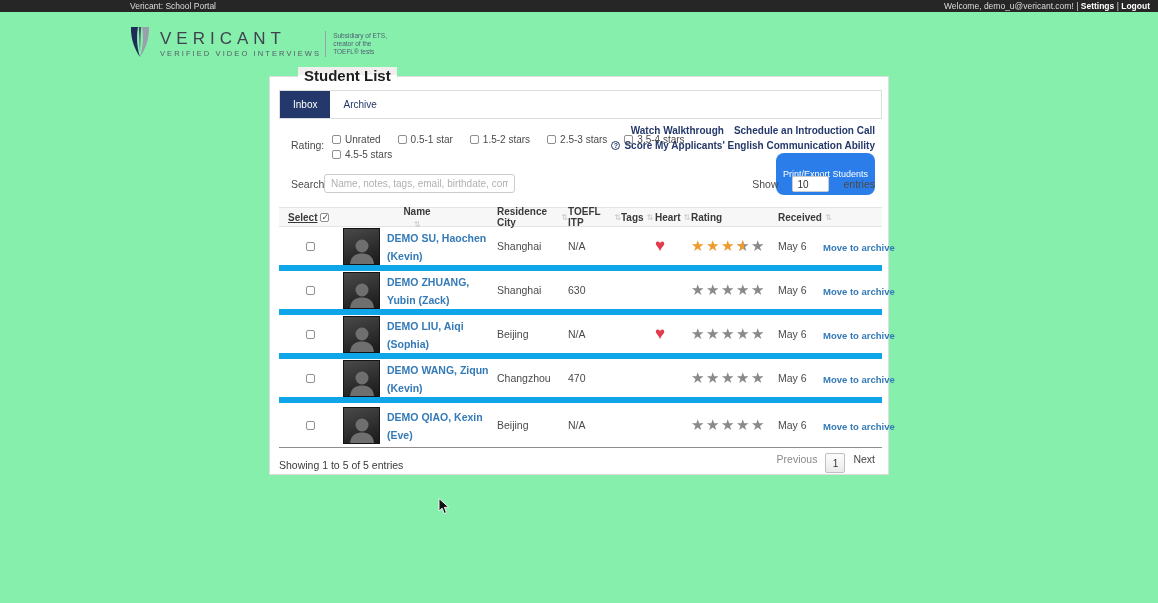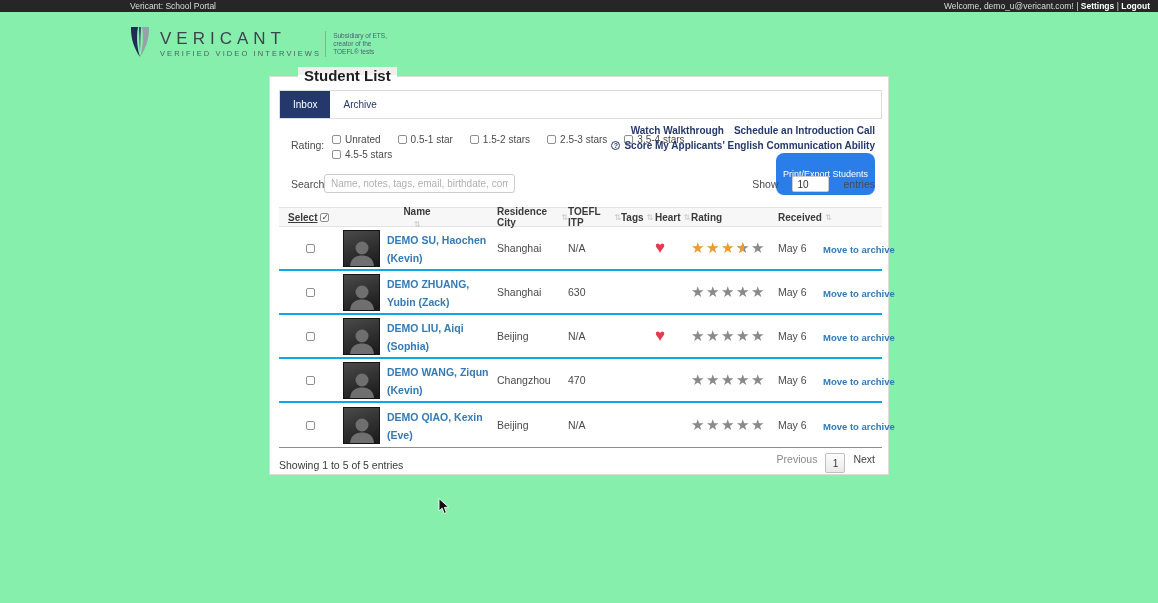--- a/index.html
+++ b/index.html
@@ -54,21 +54,21 @@
   .show-input { width:37px; height:16px; border:1px solid #ccc; border-radius:2px; font-size:10px; padding:0 4px; color:#333; }
 
   
   .table { position:absolute; left:9px; top:130px; width:603px; }
   .thead { display:flex; align-items:center; height:20px; background:#f7f7f7; border-top:1px solid #e3e3e3; border-bottom:1px solid #e3e3e3; font-size:10px; font-weight:bold; color:#3a3a3a; }
   .th { display:flex; align-items:center; gap:3px; }
   .sort { font-size:8px; color:#c4c4c4; font-weight:normal; }
   .c-select{width:64px; padding-left:9px;text-decoration:underline;} .c-photo{width:44px;} .c-name{width:110px;} .c-namehead{width:154px; justify-content:space-between; padding-right:6px;flex-direction:column;}
   .c-city{width:71px;} .c-toefl{width:53px;} .c-tags{width:34px;} .c-heart{width:36px;} .c-rating{width:87px;} .c-received{width:45px;} .c-action{width:59px;}
   .tbody { border-bottom:1px solid #8e8e8e; }
-  .trow { display:flex; align-items:center; height:44px; border-bottom:2px solid #0ea5e9; background:#fff; }
+  .trow { display:flex; align-items:center; height:44px; border-bottom:6px solid #0ea5e9; background:#fff; }
   .trow:last-child { border-bottom:none; }
   .trow .c-select { padding-left:27px; }
   .avatar { width:37px; height:37px; border:1px solid #141414; background:linear-gradient(160deg,#4a4a4a,#191919); display:flex; align-items:flex-end; justify-content:center; overflow:hidden; }
   .name-link { font-size:10.5px; font-weight:bold; color:var(--link-blue,#337ab7); text-decoration:none; line-height:12px; }
   .cell-text { font-size:10.5px; color:#4a4a4a; }
   .heart { font-size:17px; color:var(--heart-red,#e23b4e); line-height:17px; }
   .stars { display:flex; }
   .star { position:relative; display:inline-block; width:15px; font-size:15px; line-height:16px; color:var(--star-gray,#8a8a8a); font-family:"DejaVu Sans",sans-serif; }
   .star.full { color:var(--star-orange,#ef9b2c); }
   .star .fill { position:absolute; left:0; top:0; width:52%; overflow:hidden; color:var(--star-orange,#ef9b2c); font-style:normal; }

